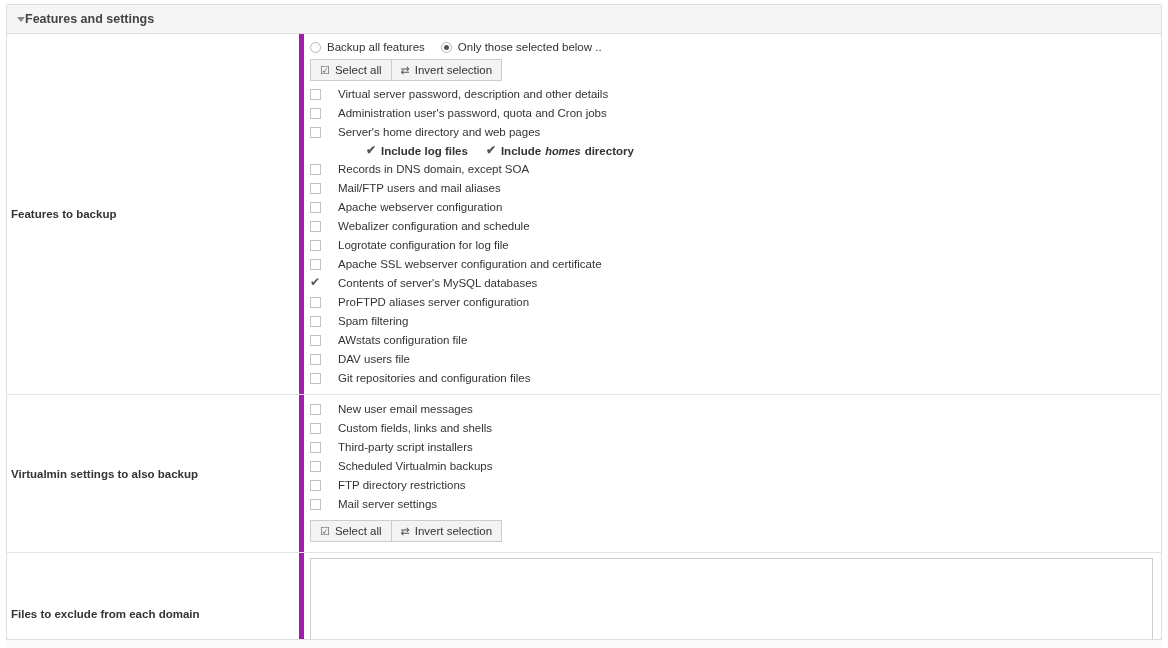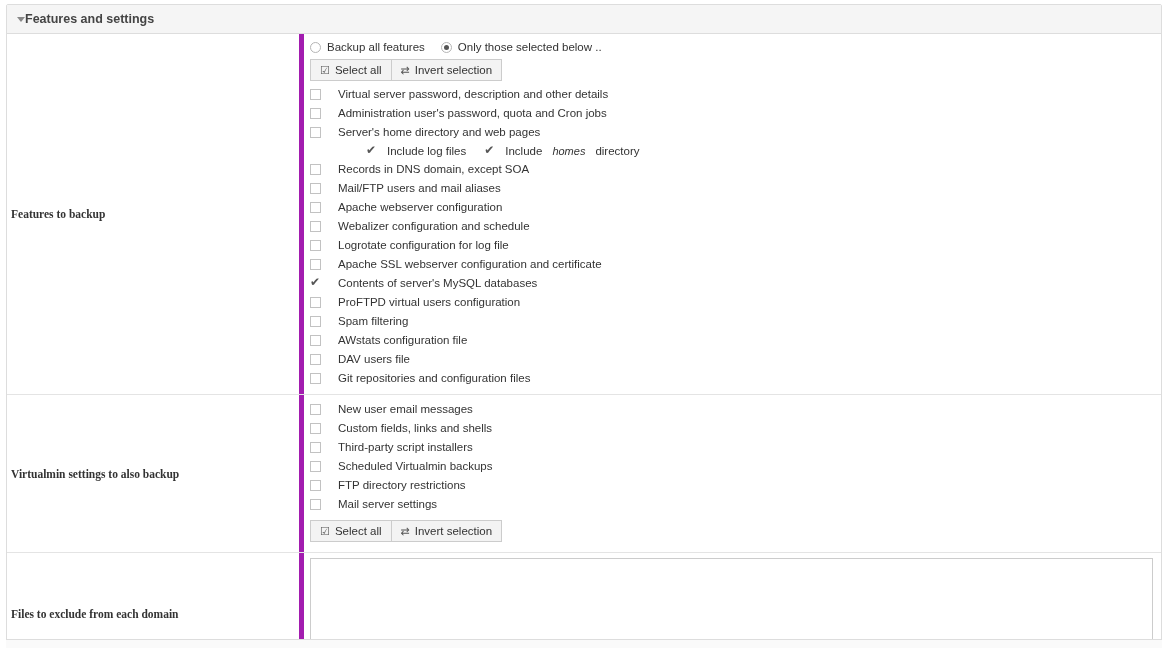--- a/index.html
+++ b/index.html
@@ -52,21 +52,20 @@
   .row-label {
     width: 292px;
     min-width: 292px;
     box-sizing: border-box;
     padding: 8px 6px 8px 4px;
     font-weight: bold;
     font-size: 11.5px;
     color: #333333;
     display: flex;
     align-items: center;
-    font-family: Liberation Serif, serif;
   }
   .row-field {
     flex: 1;
     box-sizing: border-box;
     padding: 5px 8px 6px 6px;
     border-left: 5px solid #a21caf;
   }
   .opt-line {
     display: flex;
     align-items: center;
@@ -143,21 +142,21 @@
     color: #555555;
     line-height: 14px;
   }
   .cb-text { font-size: 11.5px; color: #333333; }
   .sub-line {
     display: flex;
     align-items: center;
     gap: 18px;
     padding: 3px 0 3px 56px;
   }
-  .sub-item { display: flex; align-items: flex-end; gap: 10px; }
+  .sub-item { display: flex; align-items: flex-end; gap: 4px; font-weight: bold; }
   .ital { font-style: italic; font-size: 11px; }
   .textarea-box {
     width: 100%;
     height: 108px;
     box-sizing: border-box;
     border: 1px solid #cccccc;
     background: #ffffff;
     resize: vertical;
     font-family: "Liberation Mono", monospace;
     font-size: 11.5px;
@@ -259,21 +258,21 @@
           <div class="cb-line">
             <span class="cb"></span>
             <span class="cb-text">Apache SSL webserver configuration and certificate</span>
           </div>
           <div class="cb-line">
             <span class="cb checked"></span>
             <span class="cb-text">Contents of server's MySQL databases</span>
           </div>
           <div class="cb-line">
             <span class="cb"></span>
-            <span class="cb-text">ProFTPD virtual users configuration</span>
+            <span class="cb-text">ProFTPD aliases server configuration</span>
           </div>
           <div class="cb-line">
             <span class="cb"></span>
             <span class="cb-text">Spam filtering</span>
           </div>
           <div class="cb-line">
             <span class="cb"></span>
             <span class="cb-text">AWstats configuration file</span>
           </div>
           <div class="cb-line">

